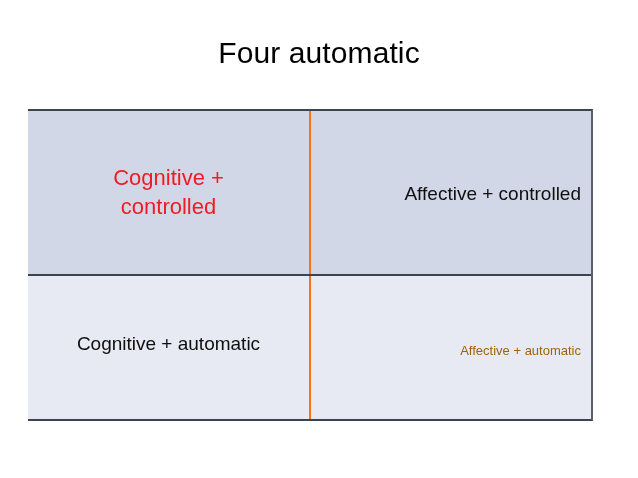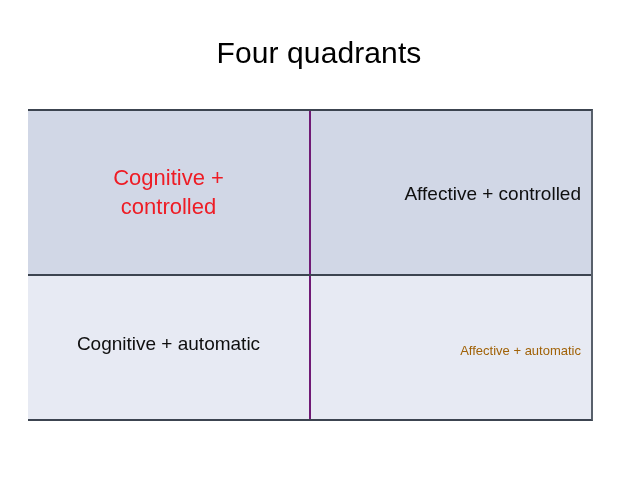--- a/index.html
+++ b/index.html
@@ -71,21 +71,21 @@
     display: flex;
     align-items: center;
     justify-content: center;
     text-align: center;
     padding: 0 10px;
     overflow: hidden;
   }
 
   .cell-left {
     width: 283px;
-    border-right: 2px solid #701a75;
+    border-right: 2px solid #f97316;
   }
 
   .cell-right {
     width: 280px;
     justify-content: flex-end;
   }
 
   .row-top .quad-cell { background: #d1d7e6; }
   .row-bottom .quad-cell { background: #e7eaf3; }
 
@@ -124,21 +124,21 @@
     font-size: 13px;
     position: relative;
     top: 4px;
   }
 </style>
 </head>
 <body>
 
 <div class="slide">
 
-  <div class="slide-title">Four quadrants</div>
+  <div class="slide-title">Four automatic</div>
 
   <div class="quadrant-table">
 
     <div class="quad-row quad-row-top row-top">
 
       <div class="quad-cell cell-left cell-cog-controlled">
         <span class="cell-text">Cognitive + controlled</span>
       </div>
 
       <div class="quad-cell cell-right cell-aff-controlled">

